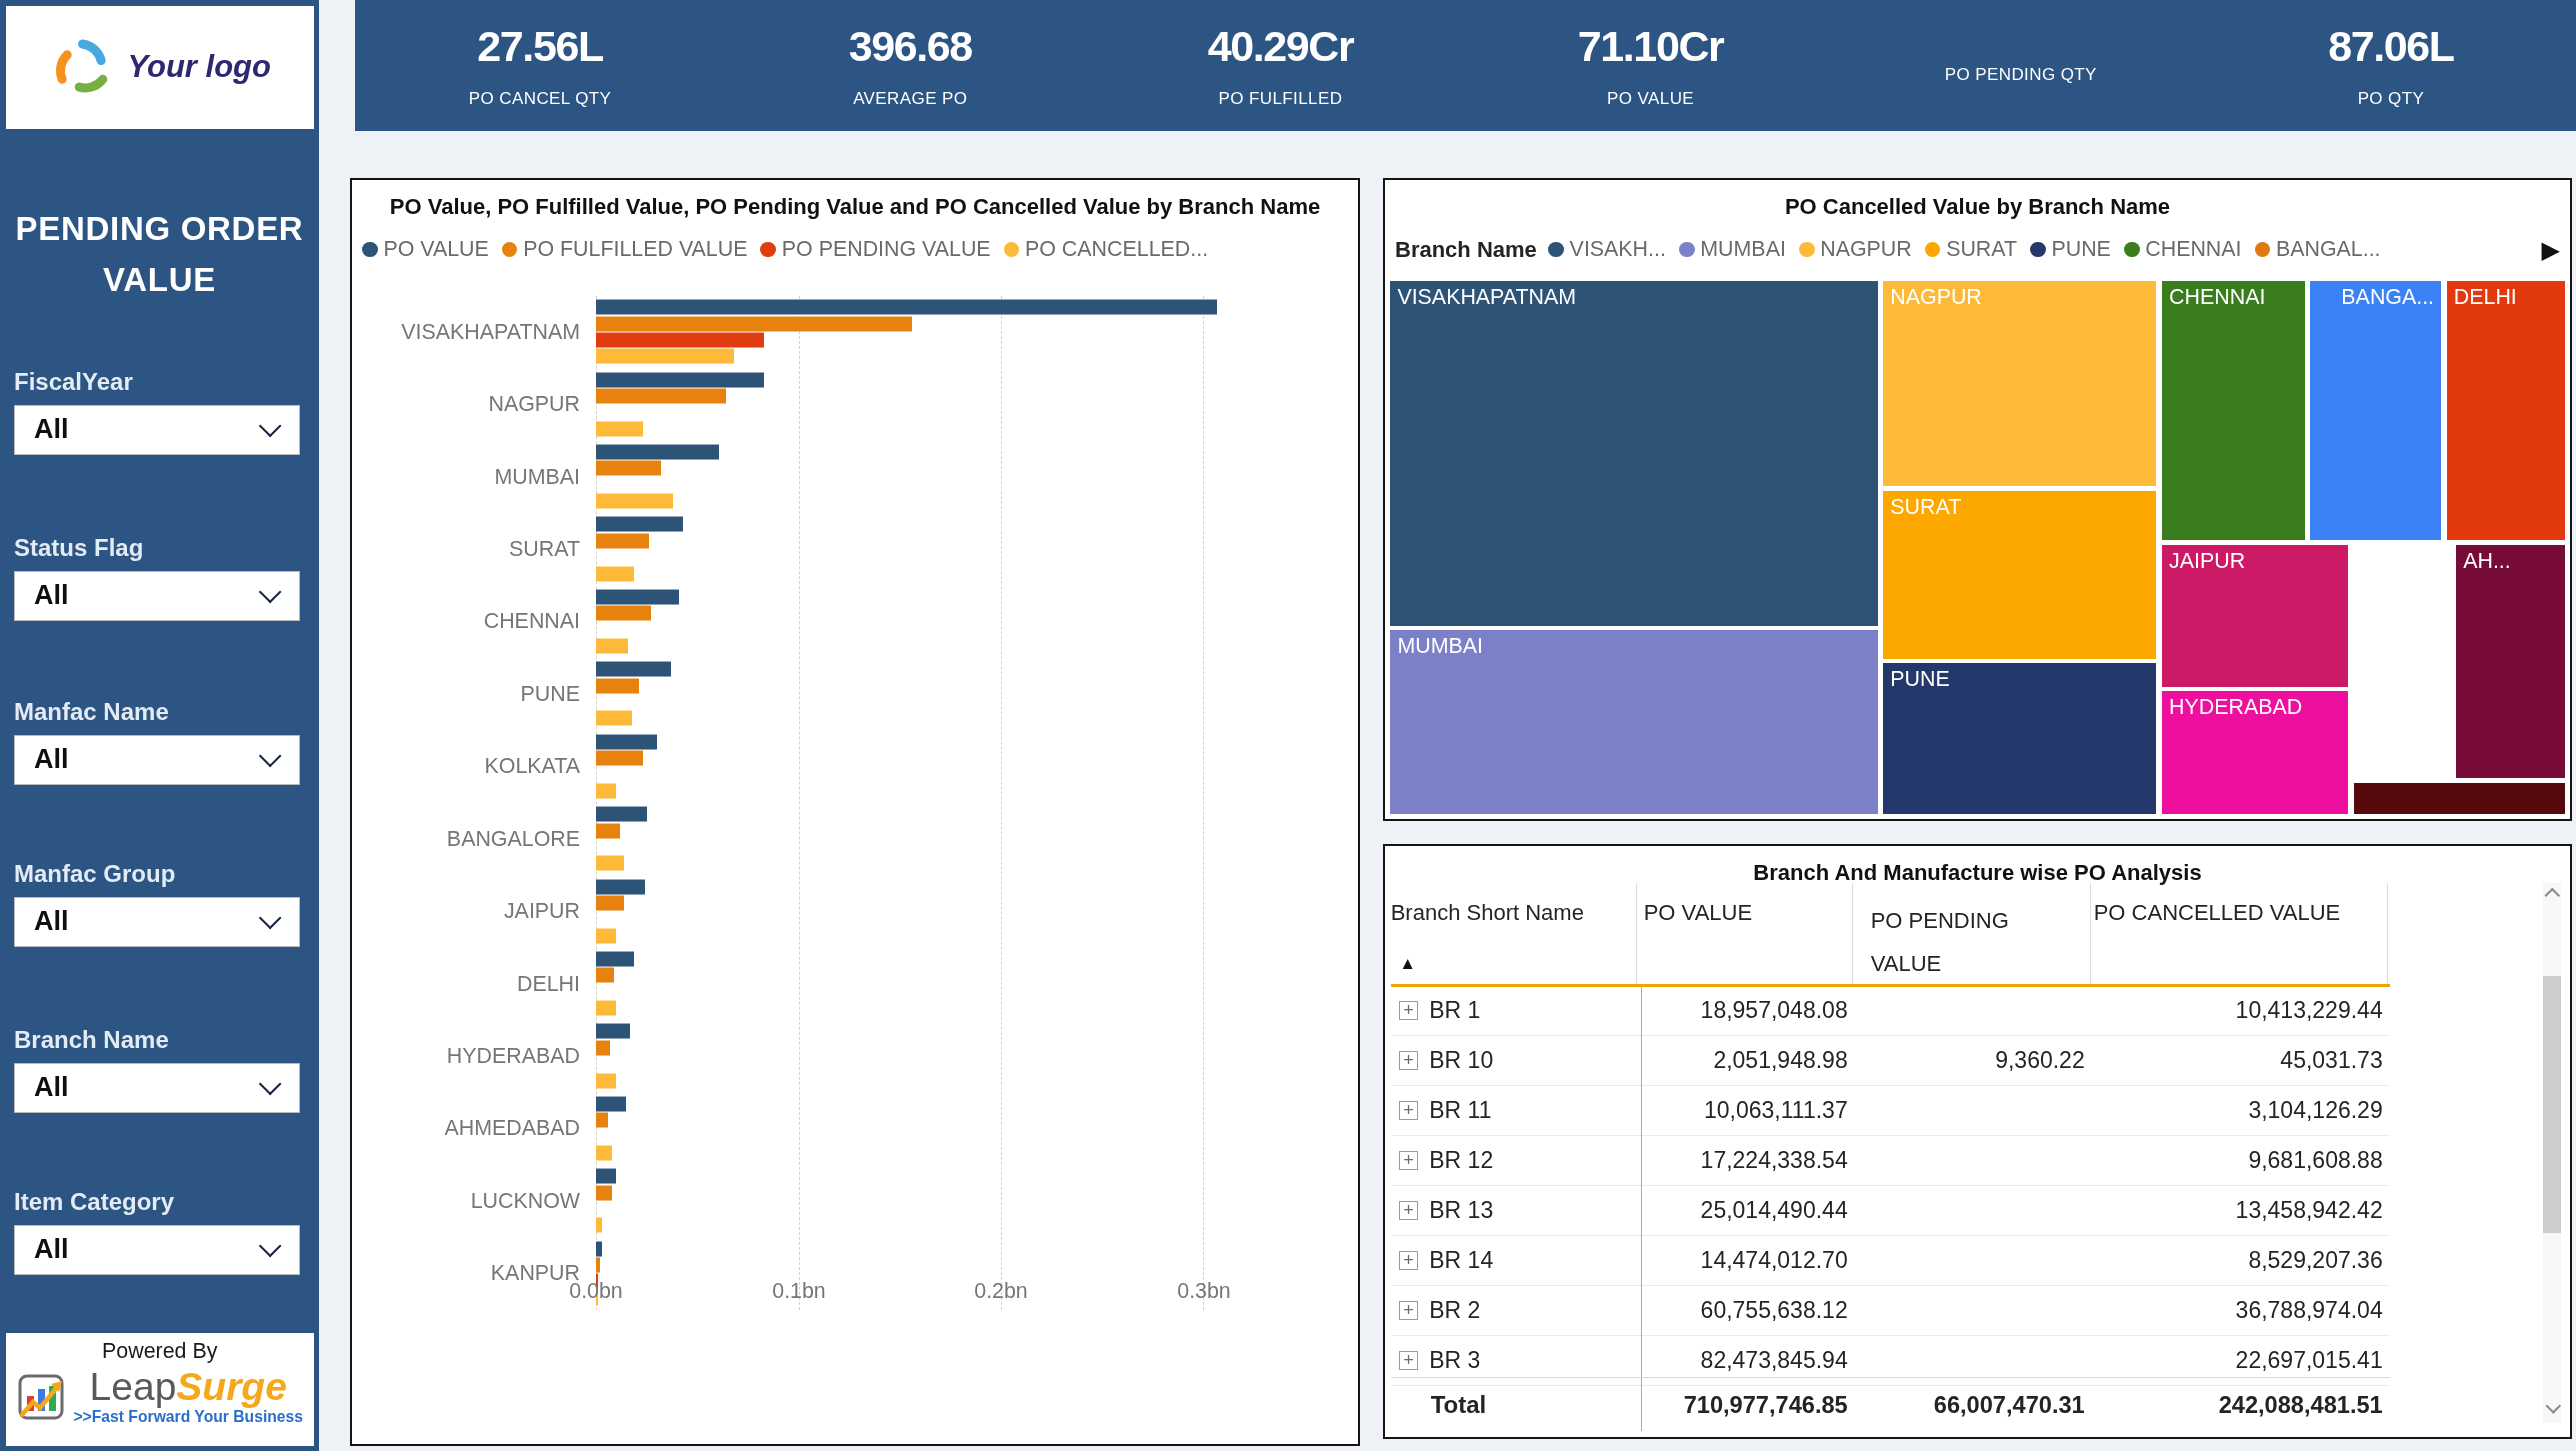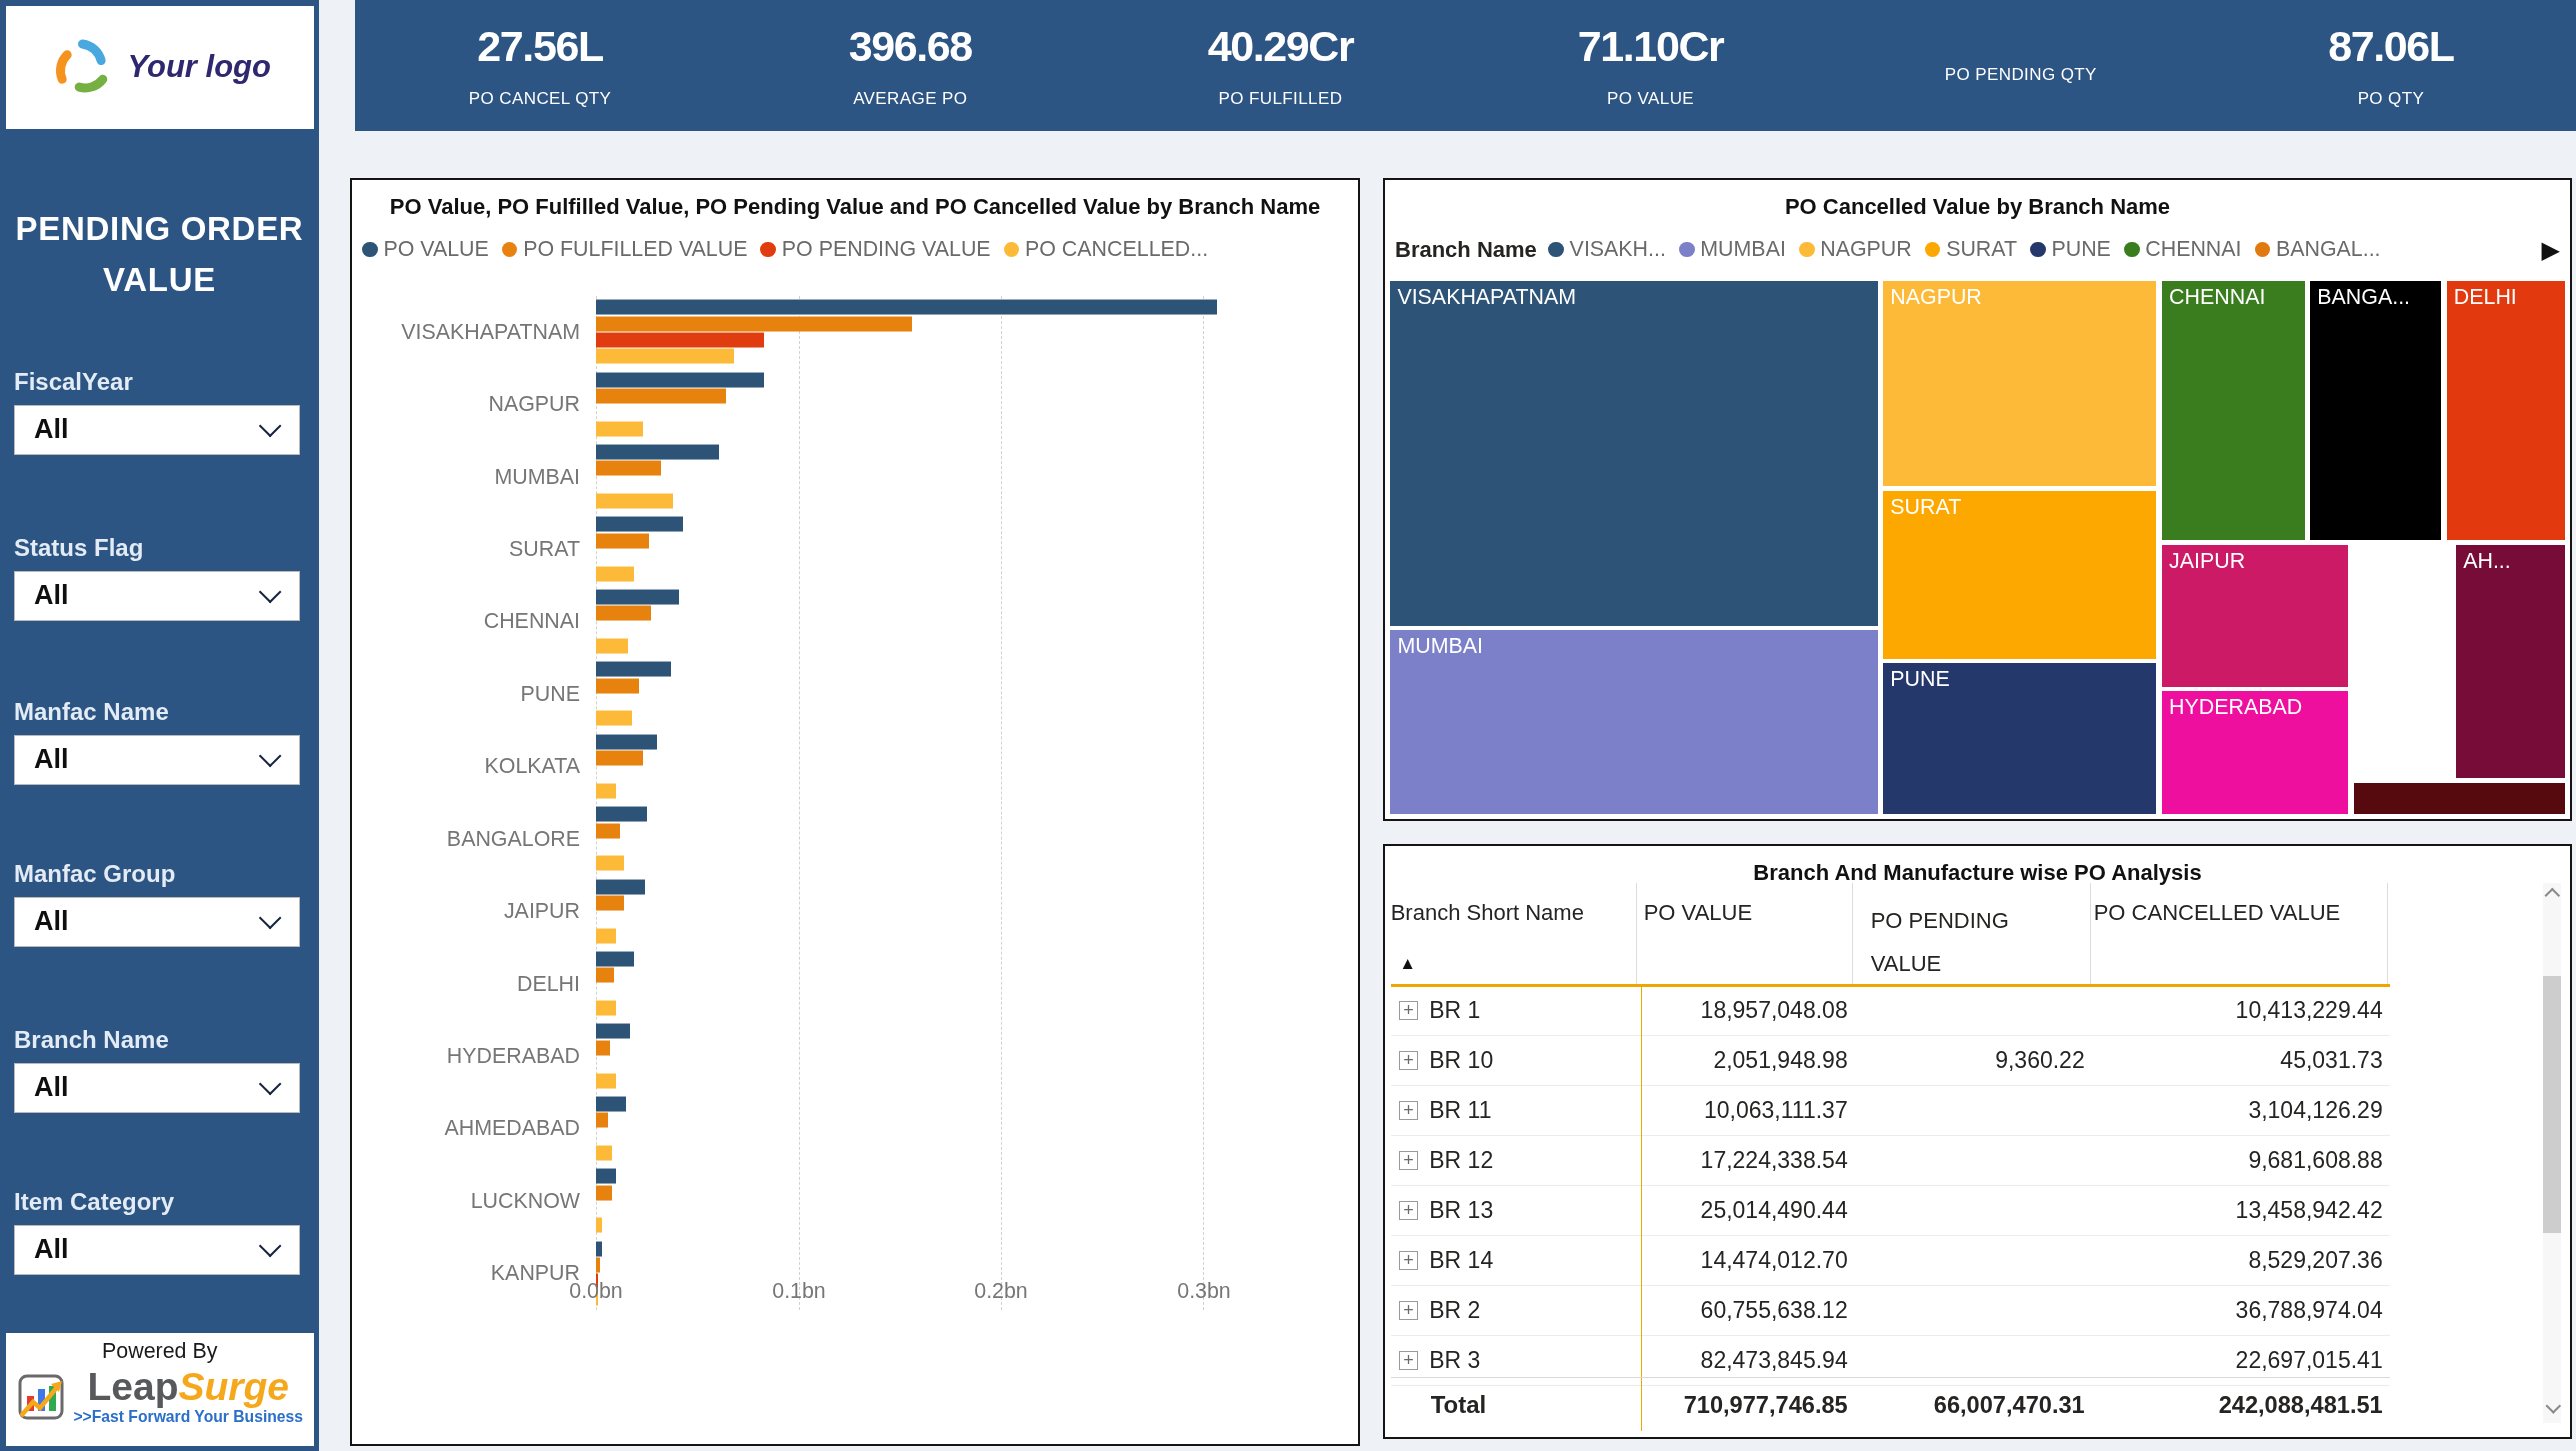--- a/index.html
+++ b/index.html
@@ -17,21 +17,21 @@
   .fgroup .flabel{padding-left:14px;font-size:24px;font-weight:bold;color:#e3ebf5}
   .dropdown{margin:8.6px 18.6px 0 14.3px;height:50px;background:#fff;border:0.7px solid #b9b9b9;
             display:flex;align-items:center;justify-content:space-between;padding-left:18.6px;box-sizing:border-box}
   .dropdown .dval{font-size:27px;font-weight:bold;color:#0f0f0f}
   .chev{width:14.3px;height:14.3px;border-right:2.9px solid #16243f;border-bottom:2.9px solid #16243f;
         transform:rotate(45deg);margin-right:21.4px;margin-top:-7.1px;flex:none}
   .fg0{top:368px}.fg1{top:534px}.fg2{top:698px}.fg3{top:860px}.fg4{top:1026px}.fg5{top:1188px}
   #powered-card{position:absolute;left:5.7px;top:1333px;width:308px;height:113px;background:#fff;text-align:center}
   #powered-card .ptitle{font-size:21.4px;color:#1a1a1a;margin-top:5.7px}
   .brandrow{display:flex;align-items:center;justify-content:center;gap:7.1px;margin-top:2.9px}
-  .brandtext .l1{font-size:39px;font-weight:bold;color:#58595b;line-height:1}
+  .brandtext .l1{font-size:39px;font-weight:normal;color:#58595b;line-height:1}
   .brandtext .l2{font-size:39px;font-weight:bold;font-style:italic;color:#f5a81c;line-height:1}
   .brandtext .tag{font-size:15.7px;font-weight:bold;color:#2a6fc9;text-align:left;margin-top:2.9px}
 
   
   #kpi-bar{position:absolute;left:355px;top:0;width:2221px;height:131px;background:#2d5583;
            display:flex;align-items:center}
   .kpi-cell{flex:1;text-align:center;color:#fff}
   .kpi-value{font-size:43px;font-weight:bold;letter-spacing:-1.4px}
   .kpi-label{font-size:17px;margin-top:18px;letter-spacing:0.4px}
 
@@ -416,21 +416,21 @@
       </div>
       <div class="tile" style="left: 41.9%; top: 39.2%; width: 23.4%; height: 31.8%; background: rgb(253, 167, 1);">
         <span>SURAT</span>
       </div>
       <div class="tile" style="left: 41.9%; top: 71.4%; width: 23.4%; height: 28.6%; background: rgb(36, 56, 107);">
         <span>PUNE</span>
       </div>
       <div class="tile" style="left: 65.6%; top: 0%; width: 12.3%; height: 48.9%; background: rgb(58, 125, 30);">
         <span>CHENNAI</span>
       </div>
-      <div class="tile" style="left: 78.2%; top: 0%; width: 11.3%; height: 48.9%; background: #000000;">
+      <div class="tile" style="left: 78.2%; top: 0%; width: 11.3%; height: 48.9%; background: #3b82f6; text-align: right;">
         <span>BANGA...</span>
       </div>
       <div class="tile" style="left: 89.8%; top: 0%; width: 10.2%; height: 48.9%; background: rgb(226, 58, 14);">
         <span>DELHI</span>
       </div>
       <div class="tile" style="left: 65.6%; top: 49.3%; width: 16%; height: 27%; background: rgb(204, 26, 103);">
         <span>JAIPUR</span>
       </div>
       <div class="tile" style="left: 65.6%; top: 76.7%; width: 16%; height: 23.3%; background: rgb(239, 15, 159);">
         <span>HYDERABAD</span>

